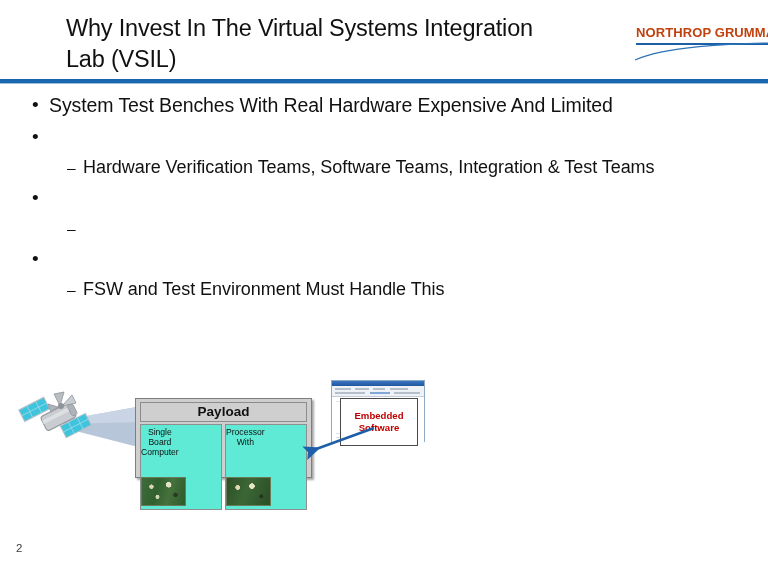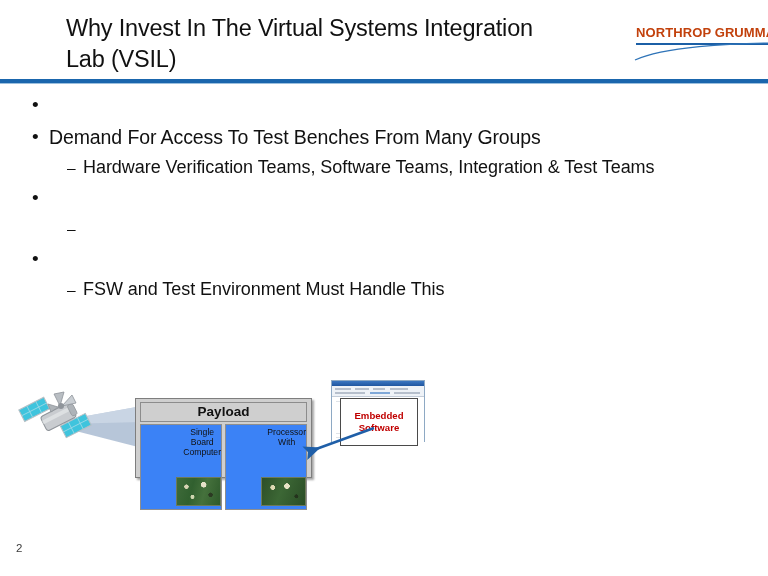--- a/index.html
+++ b/index.html
@@ -194,26 +194,26 @@
     position: absolute;
     left: 4px;
     top: 25px;
     width: 167px;
     height: 86px;
     display: flex;
     gap: 3px;
   }
   .module-card {
     flex: 1 1 0;
-    background: #3b82f6;
+    background: #5eead4;
     border: 1px solid #8e8e8e;
     box-sizing: border-box;
     display: flex;
     flex-direction: column;
-    align-items: flex-end;
+    align-items: flex-start;
     padding-top: 2px;
   }
   .module-label {
     font-size: 8.6px;
     line-height: 10.2px;
     text-align: center;
     color: #111111;
     white-space: pre-line;
   }
   .module-board {
@@ -344,25 +344,25 @@
   </div>
 </div>
 
 <div id="header-divider"></div>
 <div id="header-divider-thin"></div>
 
 <div id="bullet-body">
 
   <div class="bullet-row level-1">
     <span class="bullet-mark">•</span>
+    <span class="bullet-text">System Test Benches With Real Hardware Expensive And Limited</span>
   </div>
 
   <div class="bullet-row level-1">
     <span class="bullet-mark">•</span>
-    <span class="bullet-text">Demand For Access To Test Benches From Many Groups</span>
   </div>
 
   <div class="bullet-row level-2">
     <span class="bullet-mark">–</span>
     <span class="bullet-text">Hardware Verification Teams, Software Teams, Integration &amp; Test Teams</span>
   </div>
 
   <div class="bullet-row level-1">
     <span class="bullet-mark">•</span>
   </div>

